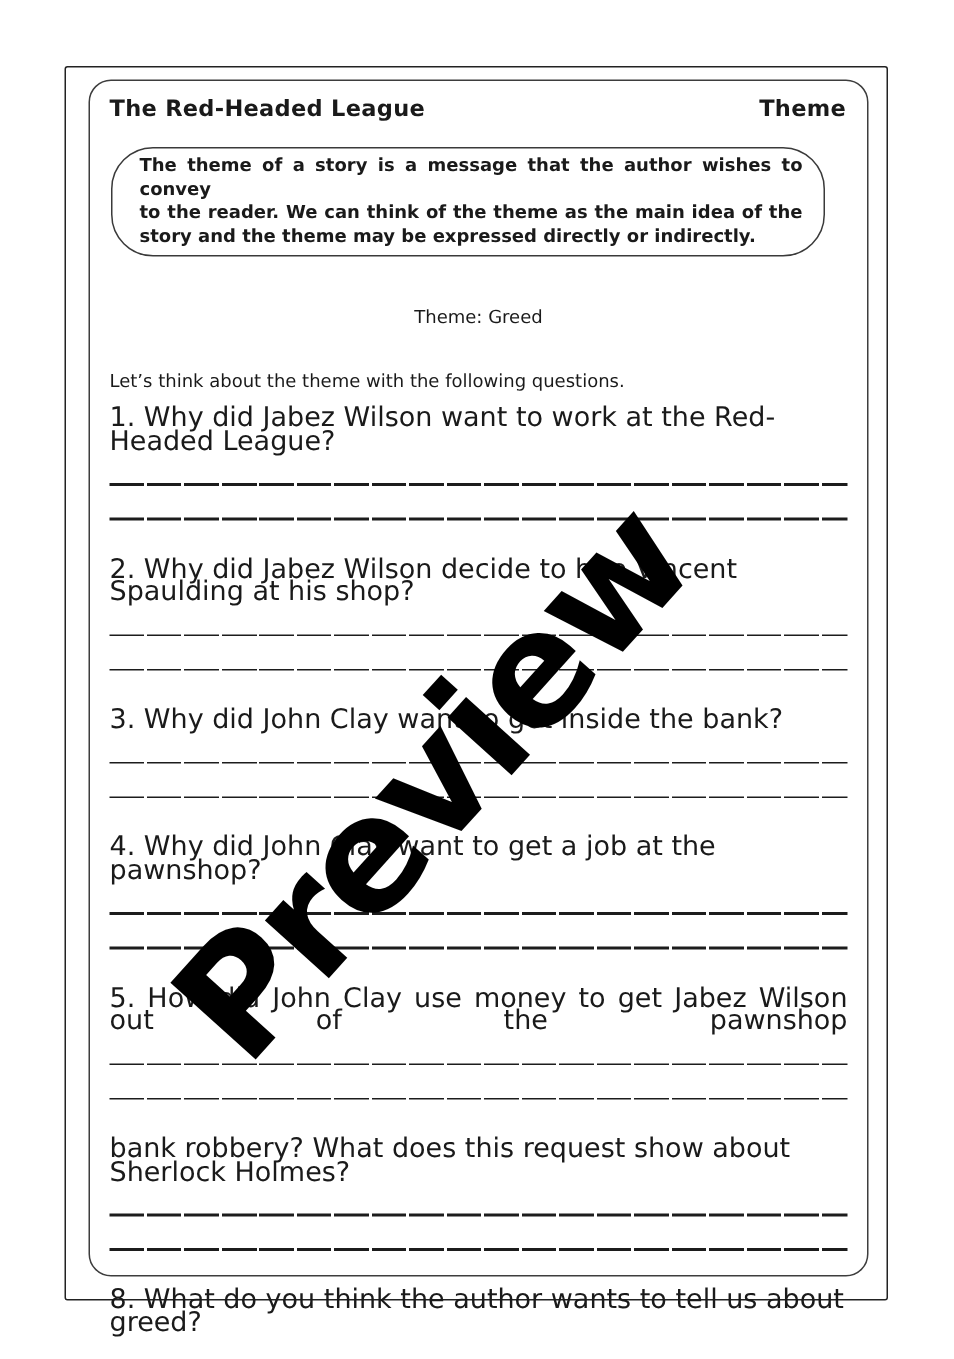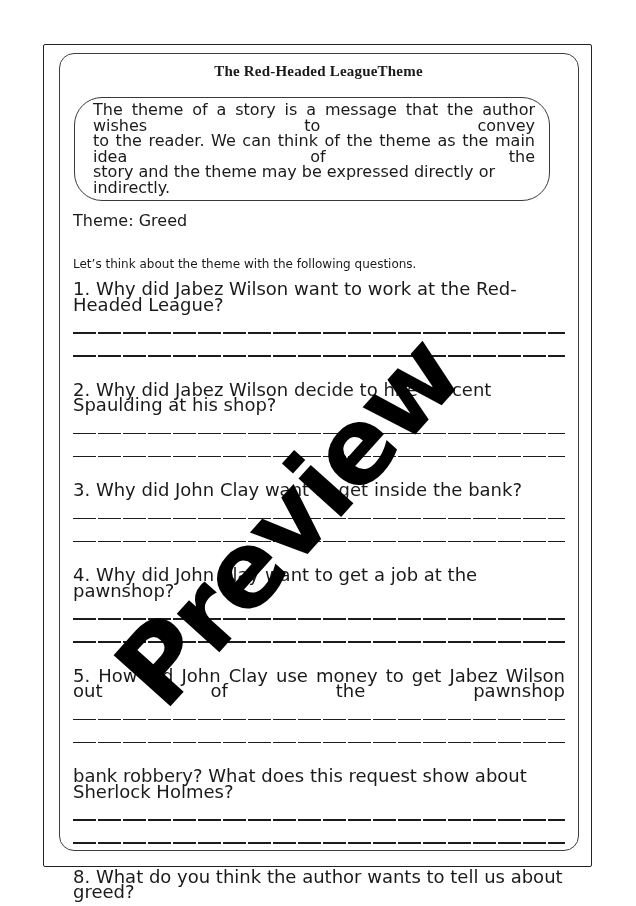--- a/index.html
+++ b/index.html
@@ -18,37 +18,36 @@
     border-radius: 2px;
   }
   .inner-box {
     position: absolute; left: 59px; top: 53px;
     width: 518px; height: 796px;
     border: 1.4px solid #3d3d3d;
     border-radius: 15px;
     background: #ffffff;
   }
   .title-row {
-    display: flex; justify-content: center; align-items: baseline;
+    display: flex; justify-content: space-between; align-items: baseline;
     padding: 9px 14px 0 13px;
-    font-family: Liberation Serif, serif;
   }
   .doc-title, .corner-label {
     font-size: 15px; font-weight: bold; letter-spacing: 0.2px;
   }
   .callout {
     margin: 17px 28px 0 14px;
     border: 1.4px solid #3a3a3a;
     border-radius: 28px;
     padding: 4px 14px 5px 18px;
     font-size: 12px; line-height: 15px;
   }
-  .body-line { font-size: 16px; line-height: 15.5px; }
+  .body-line { font-size: 12px; line-height: 15.5px; font-weight: bold; }
   .stretch { text-align: justify; text-align-last: justify; }
-  .theme-line { margin: 12px 13px 0 13px; font-size: 16px; line-height: 16px; }
+  .theme-line { margin: 32px 13px 0 13px; font-size: 12px; line-height: 16px; text-align: center; }
   .instruction { margin: 27px 13px 0 13px; font-size: 12px; line-height: 16px; }
   #questions-container { margin: 0 13px; }
   .q-block { margin-top: 25px; }
   .q-block:first-child { margin-top: 9px; }
   .q-line { font-size: 18px; line-height: 15.5px; }
   .answer-line {
     height: 1.5px; margin-top: 20px;
     background: repeating-linear-gradient(to right, #1c1c1c 0 23px, transparent 23px 25px);
   }
   .answer-line + .answer-line { margin-top: 21.5px; }

